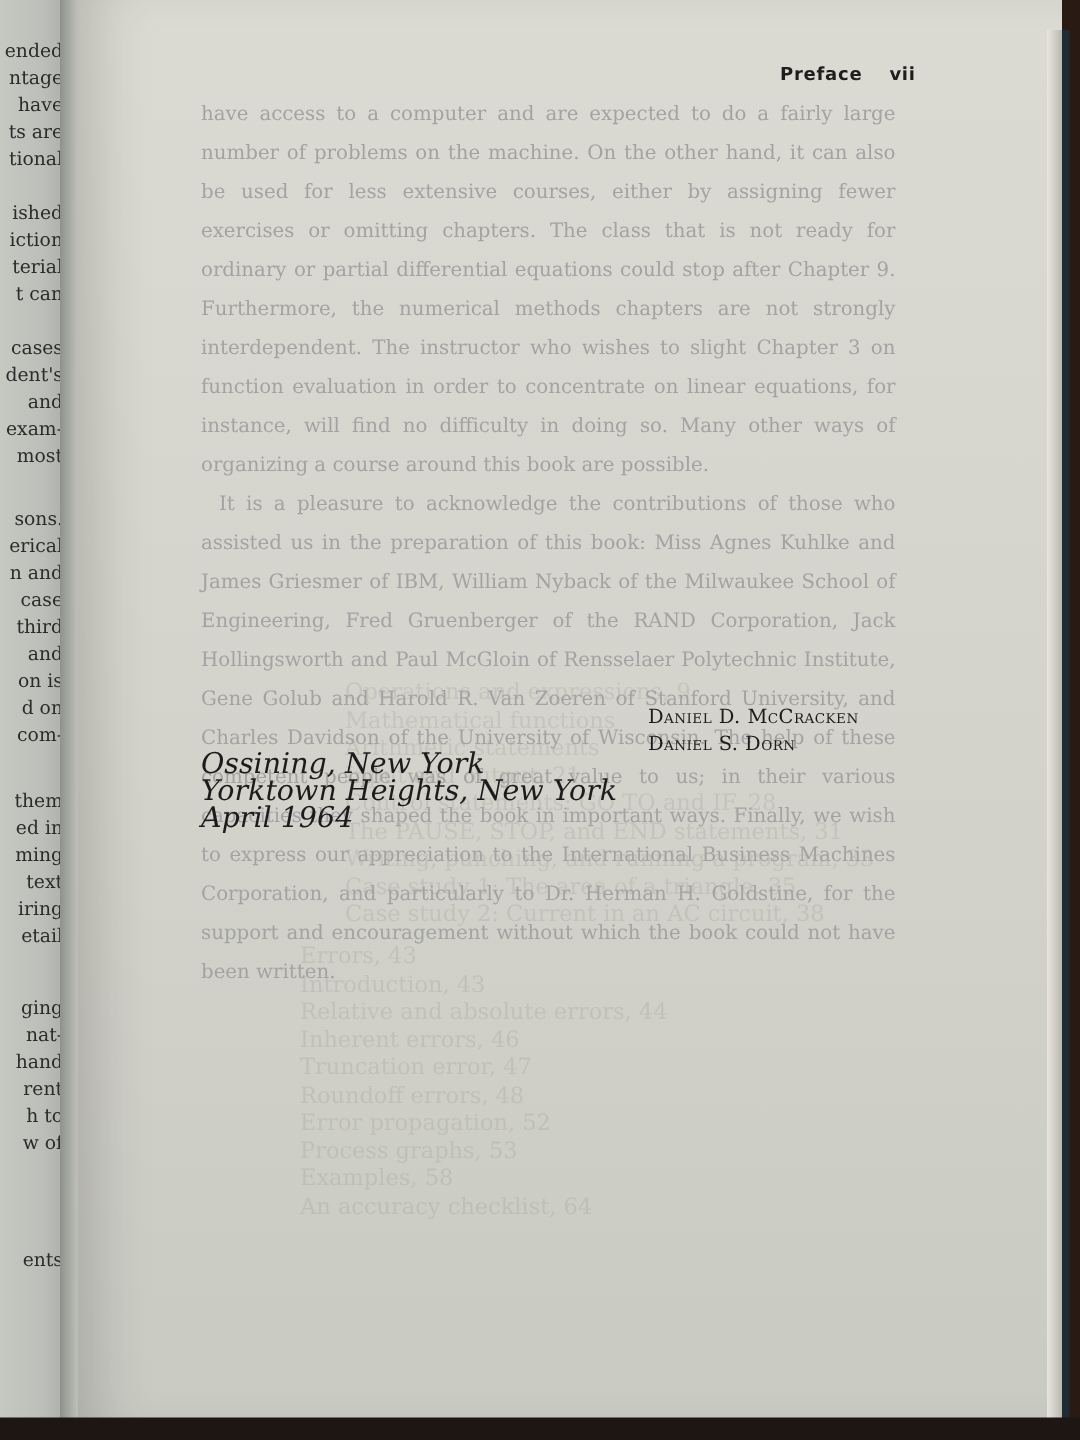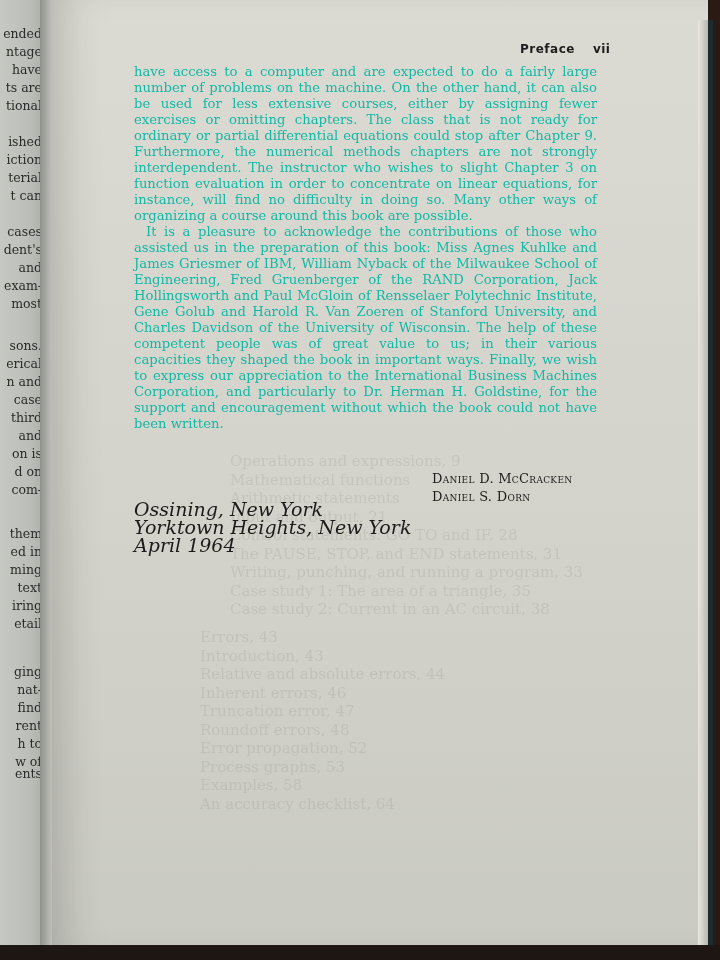--- a/index.html
+++ b/index.html
@@ -34,21 +34,21 @@
     position:absolute; left:708px; top:20px; width:5px; height:930px;
     background:#1f2b33;
   }
   .header {
     position:absolute; left:520px; top:42px; font-family:"DejaVu Sans", sans-serif;
     font-weight:bold; font-size:12px; color:#1e1e1e; letter-spacing:0.5px;
   }
   .header span + span { margin-left:18px; }
   .body-text {
     position:absolute; left:134px; top:64px; width:463px;
-    font-size:13.2px; line-height:16px; color:#14b8a6;
+    font-size:13.2px; line-height:26px; color:#a3a3a3;
     text-align:justify;
   }
   .body-text p { margin:0; }
   .body-text p.indent { text-indent:12px; }
   .sig {
     position:absolute; left:412px; top:470px;
     font-size:13px; line-height:18px; color:#1c1c1c;
     font-variant:small-caps; letter-spacing:0.3px;margin-left:20px;
   }
   .place {
@@ -92,25 +92,25 @@
     <div class="left-line" style="top: 464px;">d  on</div>
     <div class="left-line" style="top: 482px;">com-</div>
     <div class="left-line" style="top: 526px;">them</div>
     <div class="left-line" style="top: 544px;">ed  in</div>
     <div class="left-line" style="top: 562px;">ming</div>
     <div class="left-line" style="top: 580px;">text</div>
     <div class="left-line" style="top: 598px;">iring</div>
     <div class="left-line" style="top: 616px;">etail</div>
     <div class="left-line" style="top: 664px;">ging</div>
     <div class="left-line" style="top: 682px;">nat-</div>
-    <div class="left-line" style="top: 700px;">find</div>
+    <div class="left-line" style="top: 700px;">hand</div>
     <div class="left-line" style="top: 718px;">rent</div>
     <div class="left-line" style="top: 736px;">h  to</div>
     <div class="left-line" style="top: 754px;">w  of</div>
-    <div class="left-line" style="top: 766px;">ents</div>
+    <div class="left-line" style="top: 832px;">ents</div>
   </div>
 <div class="gutter"></div>
 
 <div class="right-page">
 </div>
 
 <div class="ghost" id="ghost1">
     <div>Operations and expressions, 9</div>
     <div>Mathematical functions</div>
     <div>Arithmetic statements</div>

